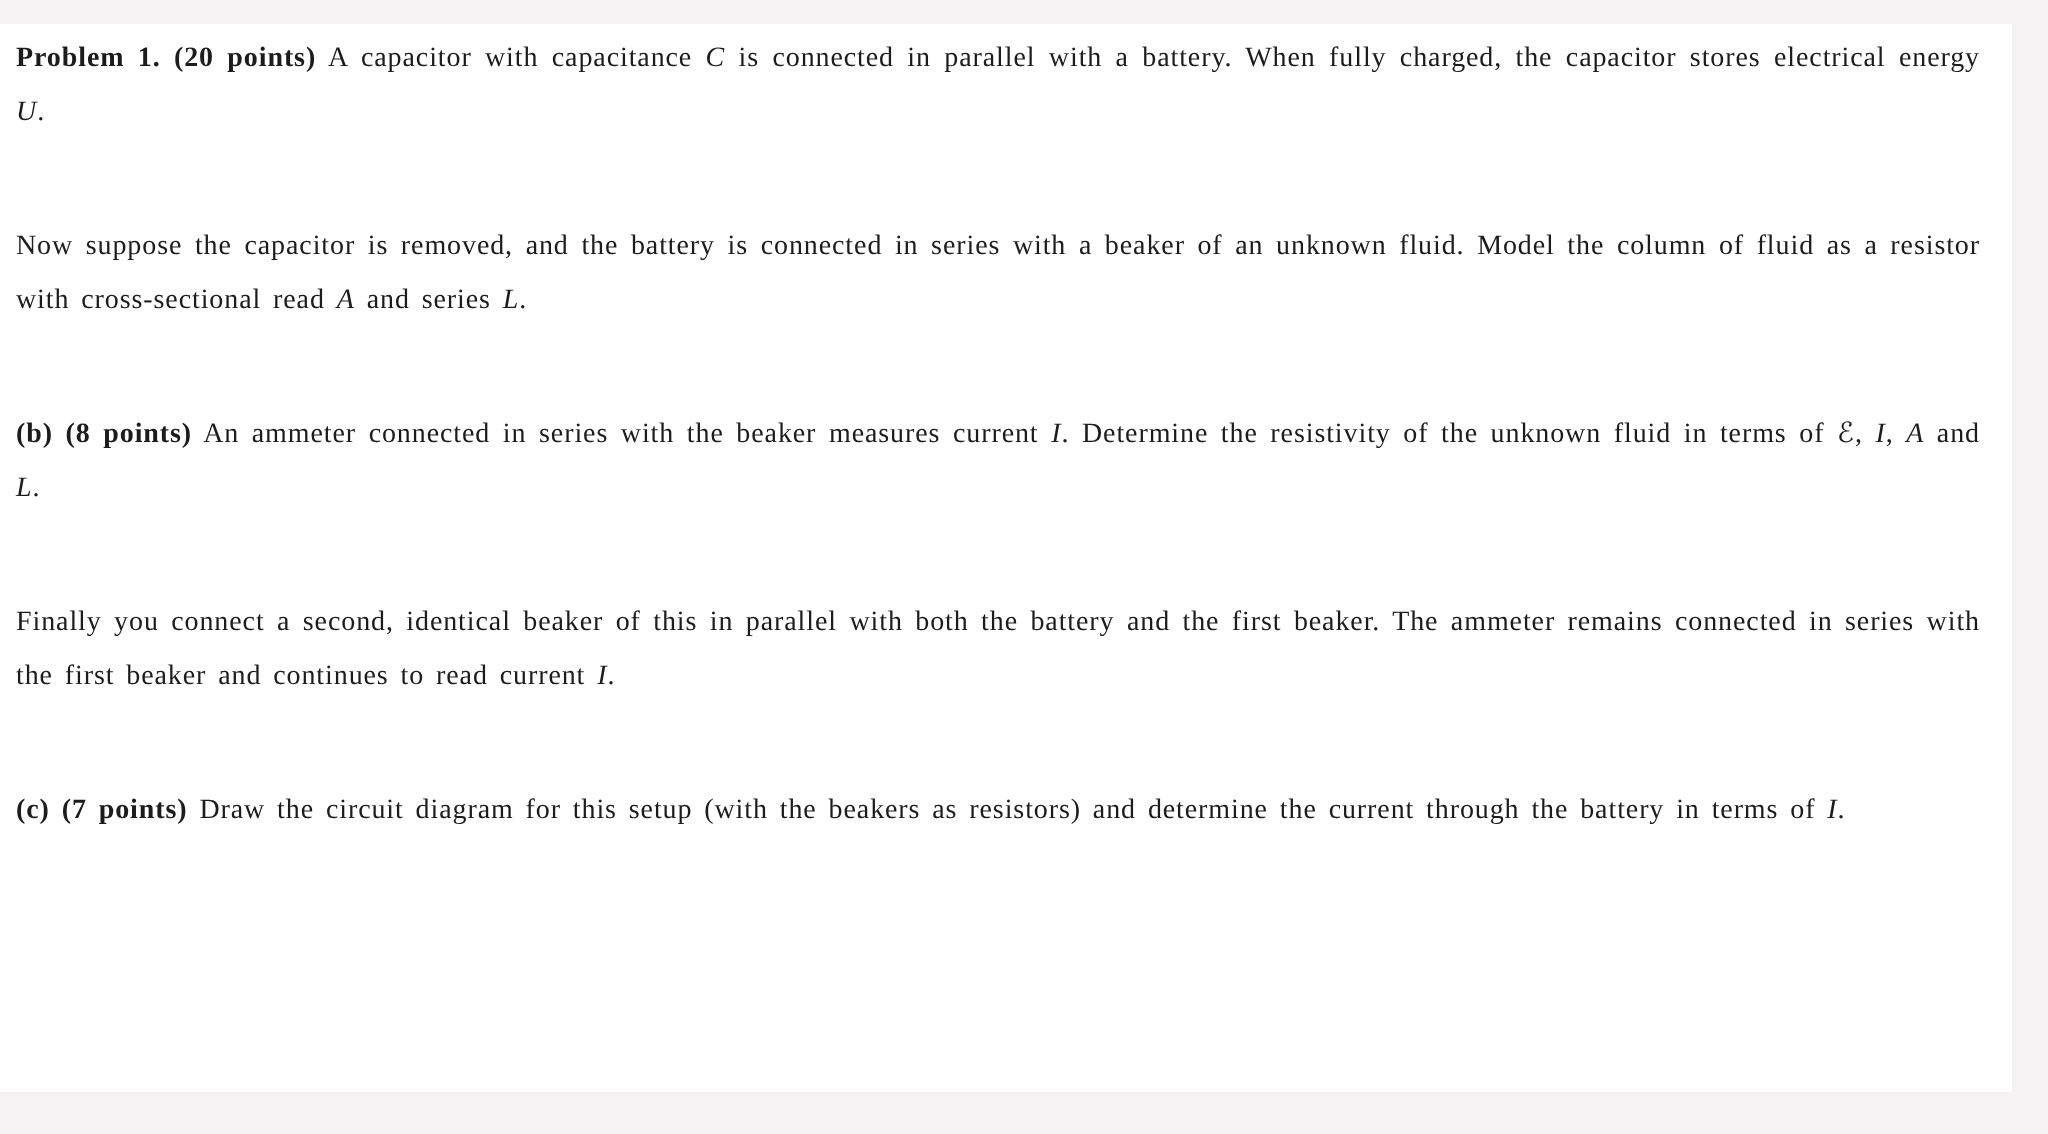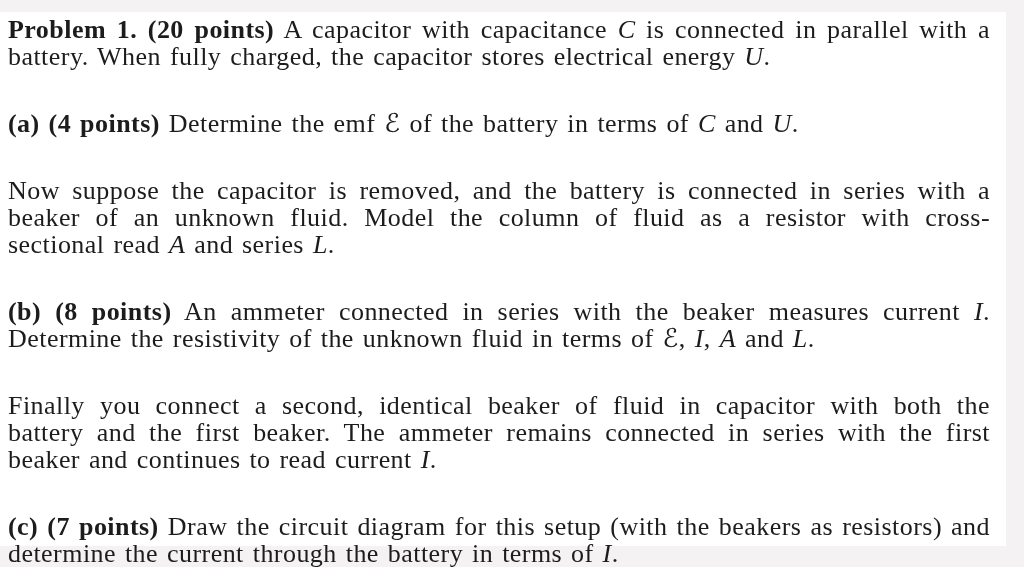--- a/index.html
+++ b/index.html
@@ -17,21 +17,21 @@
     left: 0;
     width: 1006px;
     height: 534px;
     background: #ffffff;
   }
   .textcol {
     padding: 4px 16px 0 8px;
   }
   p.para {
     margin: 0 0 40px 0;
-    font-size: 26px;
+    font-size: 14px;
     line-height: 27px;
     letter-spacing: 0.45px;
     word-spacing: 2px;
     text-align: justify;
     color: #1c1c1c;
   }
   p.para:last-child {
     margin-bottom: 0;
   }
   .seg-bold   { font-weight: 700; }
@@ -40,19 +40,18 @@
     font-style: italic;
     font-family: "DejaVu Serif", "DejaVu Sans", serif;
   }
 </style>
 </head>
 <body>
 
 <div class="paper">
   <div class="textcol" id="paragraphs">
       <p class="para"><span class="seg-bold">Problem 1. (20 points)</span><span class="seg-normal"> A capacitor with capacitance </span><span class="seg-italic">C</span><span class="seg-normal"> is connected in parallel with a battery. When fully charged, the capacitor stores electrical energy </span><span class="seg-italic">U</span><span class="seg-normal">.</span></p>
-      <p class="para"><span class="seg-bold">(a) (4 points)</span><span class="seg-normal"> Determine the emf </span><span class="seg-script">ℰ</span><span class="seg-normal"> of the battery in terms of </span><span class="seg-italic">C</span><span class="seg-normal"> and </span><span class="seg-italic">U</span><span class="seg-normal">.</span></p>
       <p class="para"><span class="seg-normal">Now suppose the capacitor is removed, and the battery is connected in series with a beaker of an unknown fluid. Model the column of fluid as a resistor with cross-sectional read </span><span class="seg-italic">A</span><span class="seg-normal"> and series </span><span class="seg-italic">L</span><span class="seg-normal">.</span></p>
       <p class="para"><span class="seg-bold">(b) (8 points)</span><span class="seg-normal"> An ammeter connected in series with the beaker measures current </span><span class="seg-italic">I</span><span class="seg-normal">. Determine the resistivity of the unknown fluid in terms of </span><span class="seg-script">ℰ</span><span class="seg-normal">, </span><span class="seg-italic">I</span><span class="seg-normal">, </span><span class="seg-italic">A</span><span class="seg-normal"> and </span><span class="seg-italic">L</span><span class="seg-normal">.</span></p>
-      <p class="para"><span class="seg-normal">Finally you connect a second, identical beaker of fluid in capacitor with both the battery and the first beaker. The ammeter remains connected in series with the first beaker and continues to read current </span><span class="seg-italic">I</span><span class="seg-normal">.</span></p>
+      <p class="para"><span class="seg-normal">Finally you connect a second, identical beaker of this in parallel with both the battery and the first beaker. The ammeter remains connected in series with the first beaker and continues to read current </span><span class="seg-italic">I</span><span class="seg-normal">.</span></p>
       <p class="para"><span class="seg-bold">(c) (7 points)</span><span class="seg-normal"> Draw the circuit diagram for this setup (with the beakers as resistors) and determine the current through the battery in terms of </span><span class="seg-italic">I</span><span class="seg-normal">.</span></p>
     </div>
 </div>
 
 </body></html>

